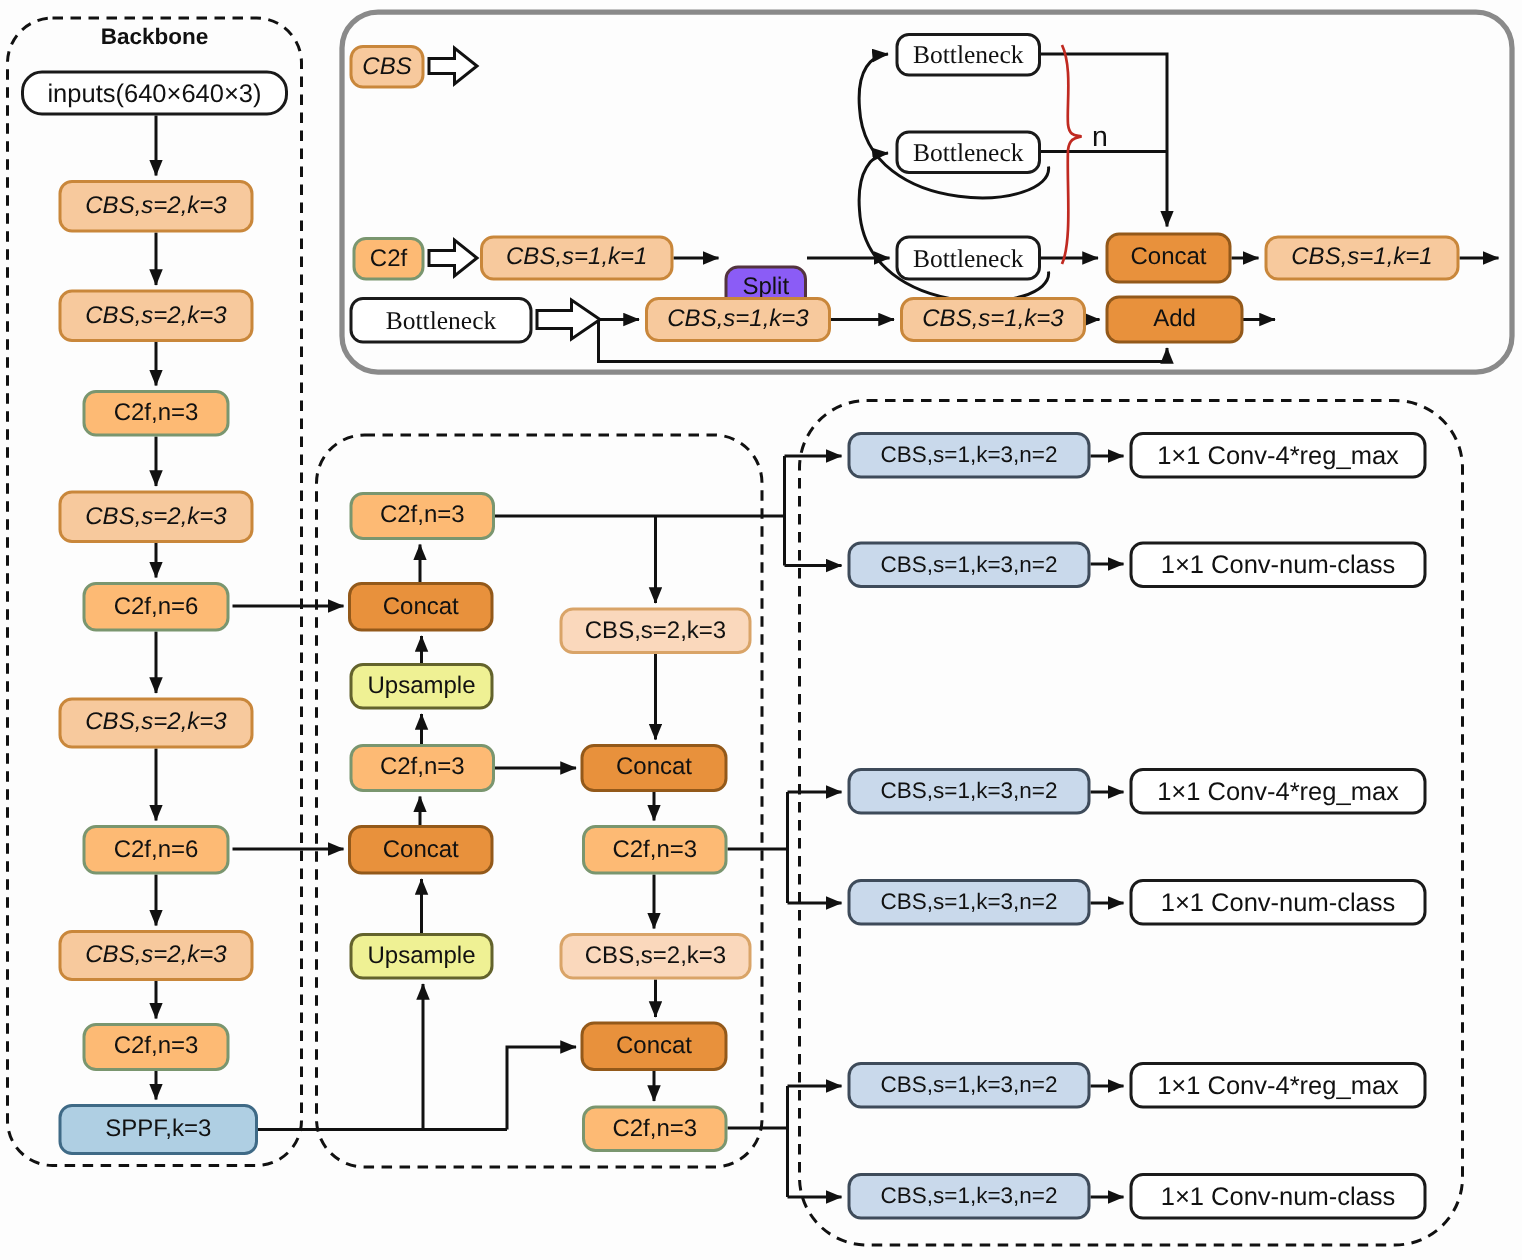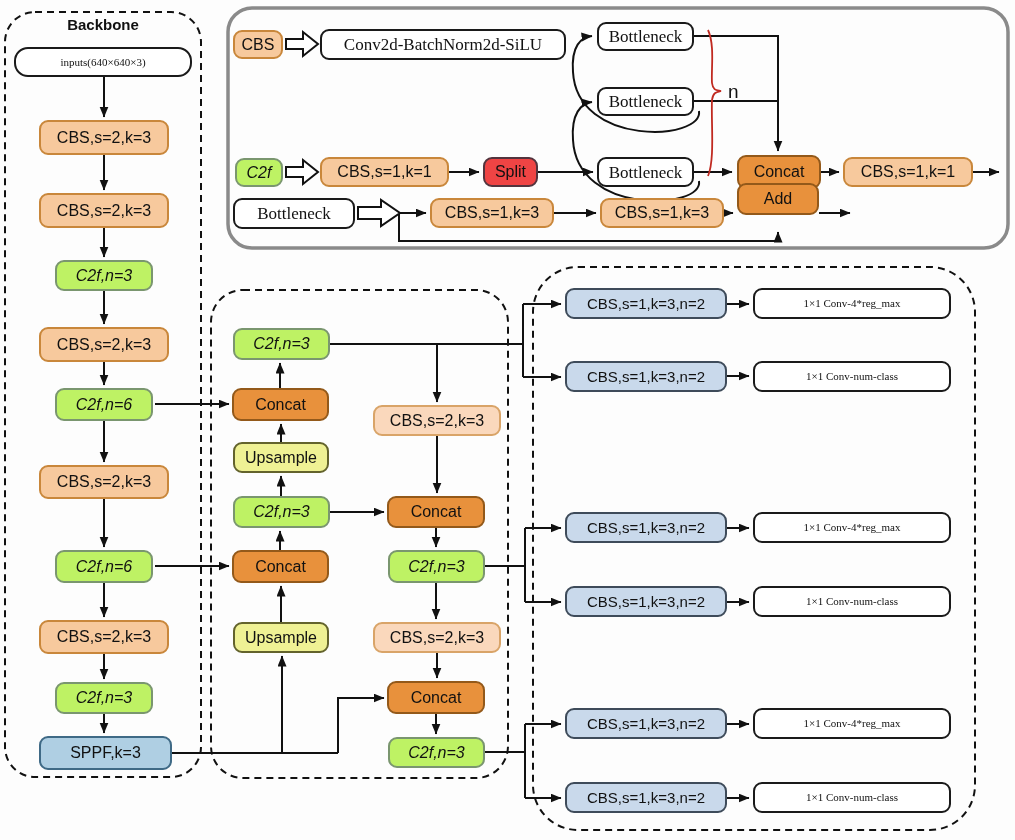--- a/index.html
+++ b/index.html
@@ -2,31 +2,31 @@
 <html><head>
 <meta charset="utf-8">
 <style>
   html,body{margin:0;padding:0;background:#fff;}
   #stage{position:relative;width:1015px;height:840px;background:#fdfdfd;overflow:hidden;
          font-family:"Liberation Sans","DejaVu Sans",sans-serif;color:#111;}
   #wires{position:absolute;left:0;top:0;z-index:0;}
   .box{position:absolute;box-sizing:border-box;display:flex;align-items:center;justify-content:center;
        border:2px solid #444;border-radius:9px;font-size:16px;line-height:1;z-index:2;
        white-space:nowrap;}
-  .peach {background:#F7C99D;border-color:#C9873B;}
+  .peach {background:#F7C99D;border-color:#C9873B;font-style:italic;}
   .peach2{background:#FAD8BC;border-color:#D9A468;}
-  .green {background:#bef264;border-color:#7A966F;font-style:italic;}
+  .green {background:#fdba74;border-color:#7A966F;}
   .blue  {background:#AFCFE3;border-color:#3F6A86;}
   .orange{background:#E8913C;border-color:#93591A;}
   .yellow{background:#EFF194;border-color:#63632C;}
-  .pink  {background:#ef4444;border-color:#53343E;}
+  .pink  {background:#8b5cf6;border-color:#53343E;margin-top:20px;}
   .hblue {background:#C9D9EB;border-color:#3E4B5A;font-size:15px;}
   .white {background:#fff;border-color:#1a1a1a;}
   .serif {font-family:"Liberation Serif","DejaVu Serif",serif;font-size:17px;}
-  .sm    {font-size:11px;font-family:Liberation Serif, serif;}
+  .sm    {font-size:17px;}
   .title{position:absolute;font-weight:bold;font-size:15px;text-align:center;z-index:2;}
   #watermark{position:absolute;left:758px;top:770px;z-index:5;font-size:33px;font-weight:bold;
              letter-spacing:3px;color:rgba(255,255,255,0.60);
              -webkit-text-stroke:1.5px rgba(130,130,130,0.65);
              text-shadow:0 0 1px rgba(120,120,120,0.5);}
 </style>
 </head>
 <body>
 
 <div id="stage">
@@ -121,34 +121,33 @@
       <polygon points="286,167 303,167 303,160 318,172 303,184 303,177 286,177"></polygon>
       <polygon points="358,207 381,207 381,200 400,213 381,226 381,219 358,219"></polygon>
     </g>
 
     <path d="M 708,30 C 715,45 711,70 712,83 C 713,91 717,90 721,91 C 717,92 713,92 712,100 C 711,122 715,160 708,176" stroke="#C02A21" stroke-width="1.8" fill="none"></path>
   </svg>
 
   <div class="title" style="left:5px;top:16px;width:196px;">Backbone</div>
 
   <div class="box peach" style="left:233px;top:30px;width:50px;height:29px;">CBS</div>
-  <div class="box white serif" style="left:320px;top:29px;width:246px;height:31px;">Conv2d-BatchNorm2d-SiLU</div>
   <div class="box white serif" style="left:597px;top:22px;width:97px;height:29px;">Bottleneck</div>
   <div class="box white serif" style="left:597px;top:87px;width:97px;height:29px;">Bottleneck</div>
   <div class="box white serif" style="left:597px;top:157px;width:97px;height:30px;">Bottleneck</div>
   <div class="box green" style="left:235px;top:158px;width:48px;height:29px;">C2f</div>
   <div class="box peach" style="left:320px;top:157px;width:129px;height:30px;">CBS,s=1,k=1</div>
   <div class="box pink" style="left:483px;top:157px;width:55px;height:30px;">Split</div>
   <div class="box orange" style="left:737px;top:155px;width:84px;height:34px;">Concat</div>
   <div class="box peach" style="left:843px;top:157px;width:130px;height:30px;">CBS,s=1,k=1</div>
   <div style="position:absolute;left:728px;top:81px;font-size:19px;z-index:2;">n</div>
   <div class="box white serif" style="left:233px;top:198px;width:122px;height:31px;">Bottleneck</div>
   <div class="box peach" style="left:430px;top:198px;width:124px;height:30px;">CBS,s=1,k=3</div>
   <div class="box peach" style="left:600px;top:198px;width:124px;height:30px;">CBS,s=1,k=3</div>
-  <div class="box orange" style="left:737px;top:183px;width:82px;height:32px;">Add</div>
+  <div class="box orange" style="left:737px;top:197px;width:92px;height:32px;">Add</div>
 
   <div class="box white sm" style="left:14px;top:47px;width:178px;height:30px;border-radius:14px;">inputs(640×640×3)</div>
   <div class="box peach" style="left:39px;top:120px;width:130px;height:35px;">CBS,s=2,k=3</div>
   <div class="box peach" style="left:39px;top:193px;width:130px;height:35px;">CBS,s=2,k=3</div>
   <div class="box green" style="left:55px;top:260px;width:98px;height:31px;">C2f,n=3</div>
   <div class="box peach" style="left:39px;top:327px;width:130px;height:35px;">CBS,s=2,k=3</div>
   <div class="box green" style="left:55px;top:388px;width:98px;height:33px;">C2f,n=6</div>
   <div class="box peach" style="left:39px;top:465px;width:130px;height:34px;">CBS,s=2,k=3</div>
   <div class="box green" style="left:55px;top:550px;width:98px;height:33px;">C2f,n=6</div>
   <div class="box peach" style="left:39px;top:620px;width:130px;height:34px;">CBS,s=2,k=3</div>

